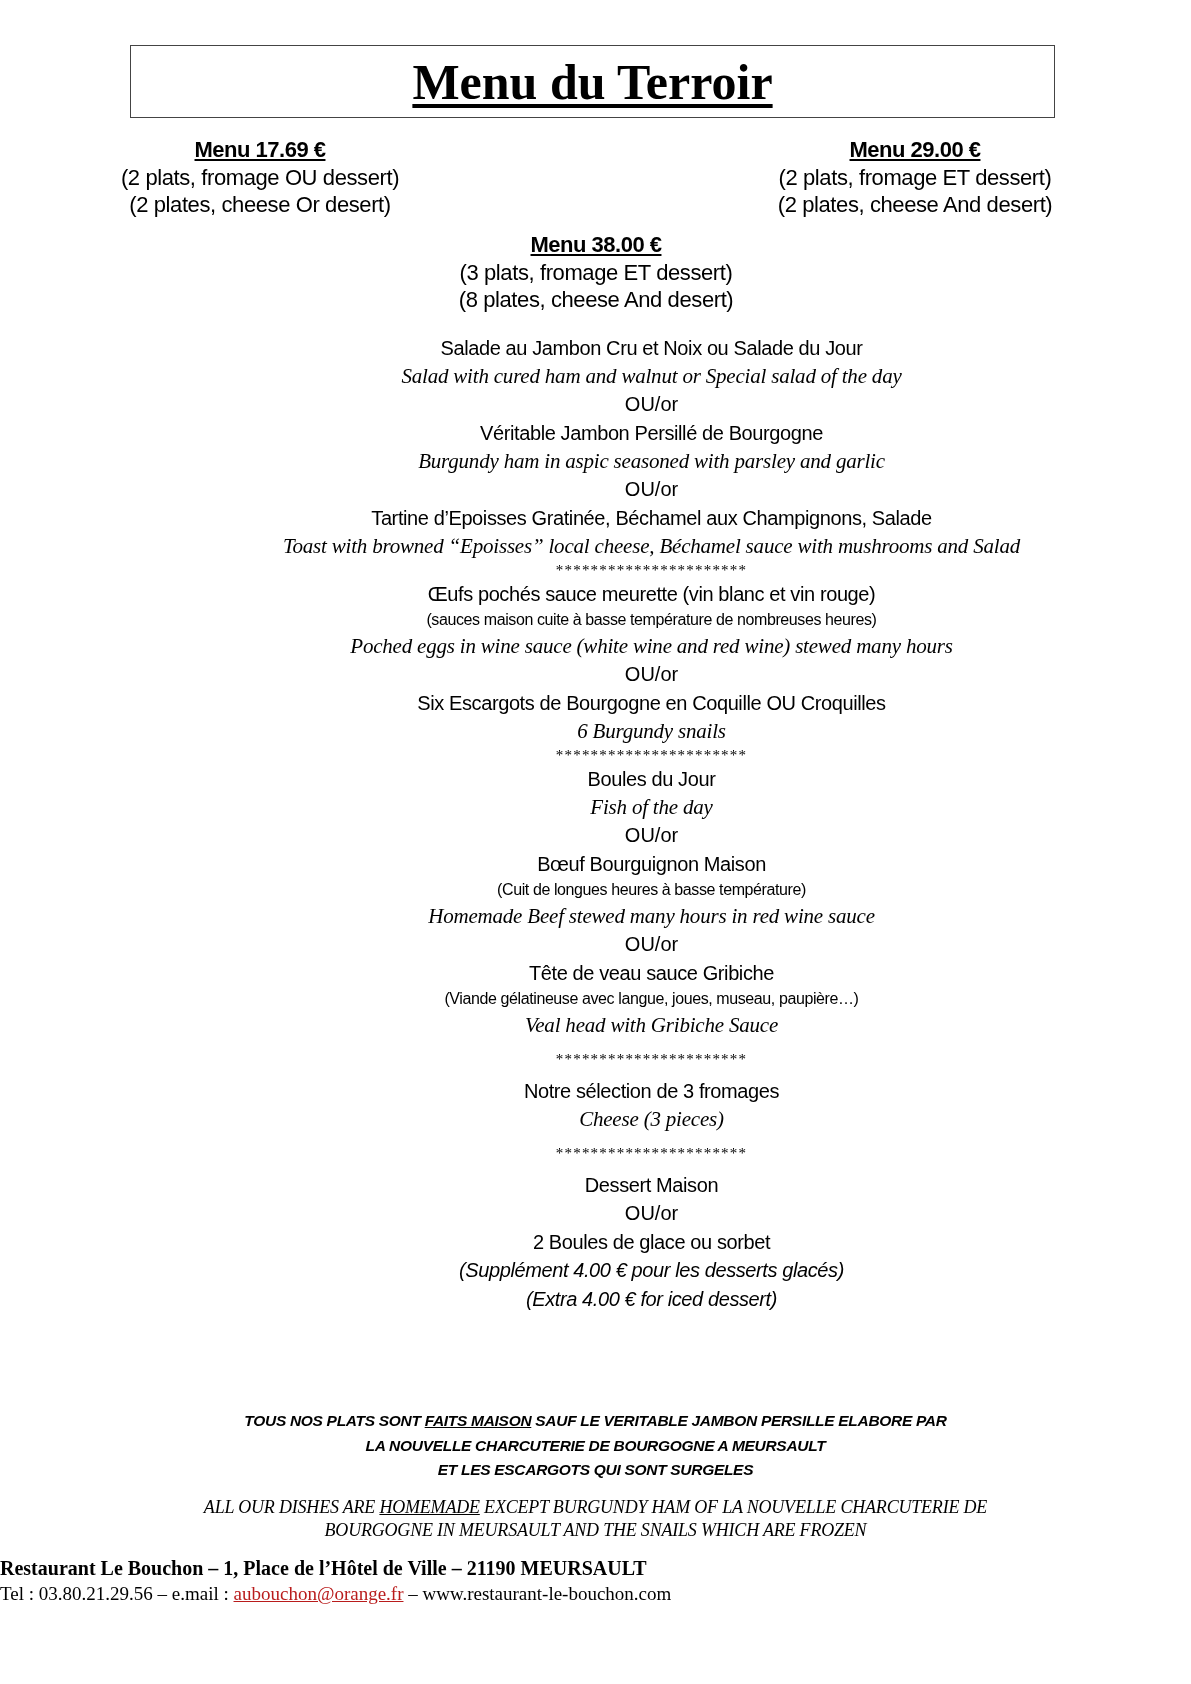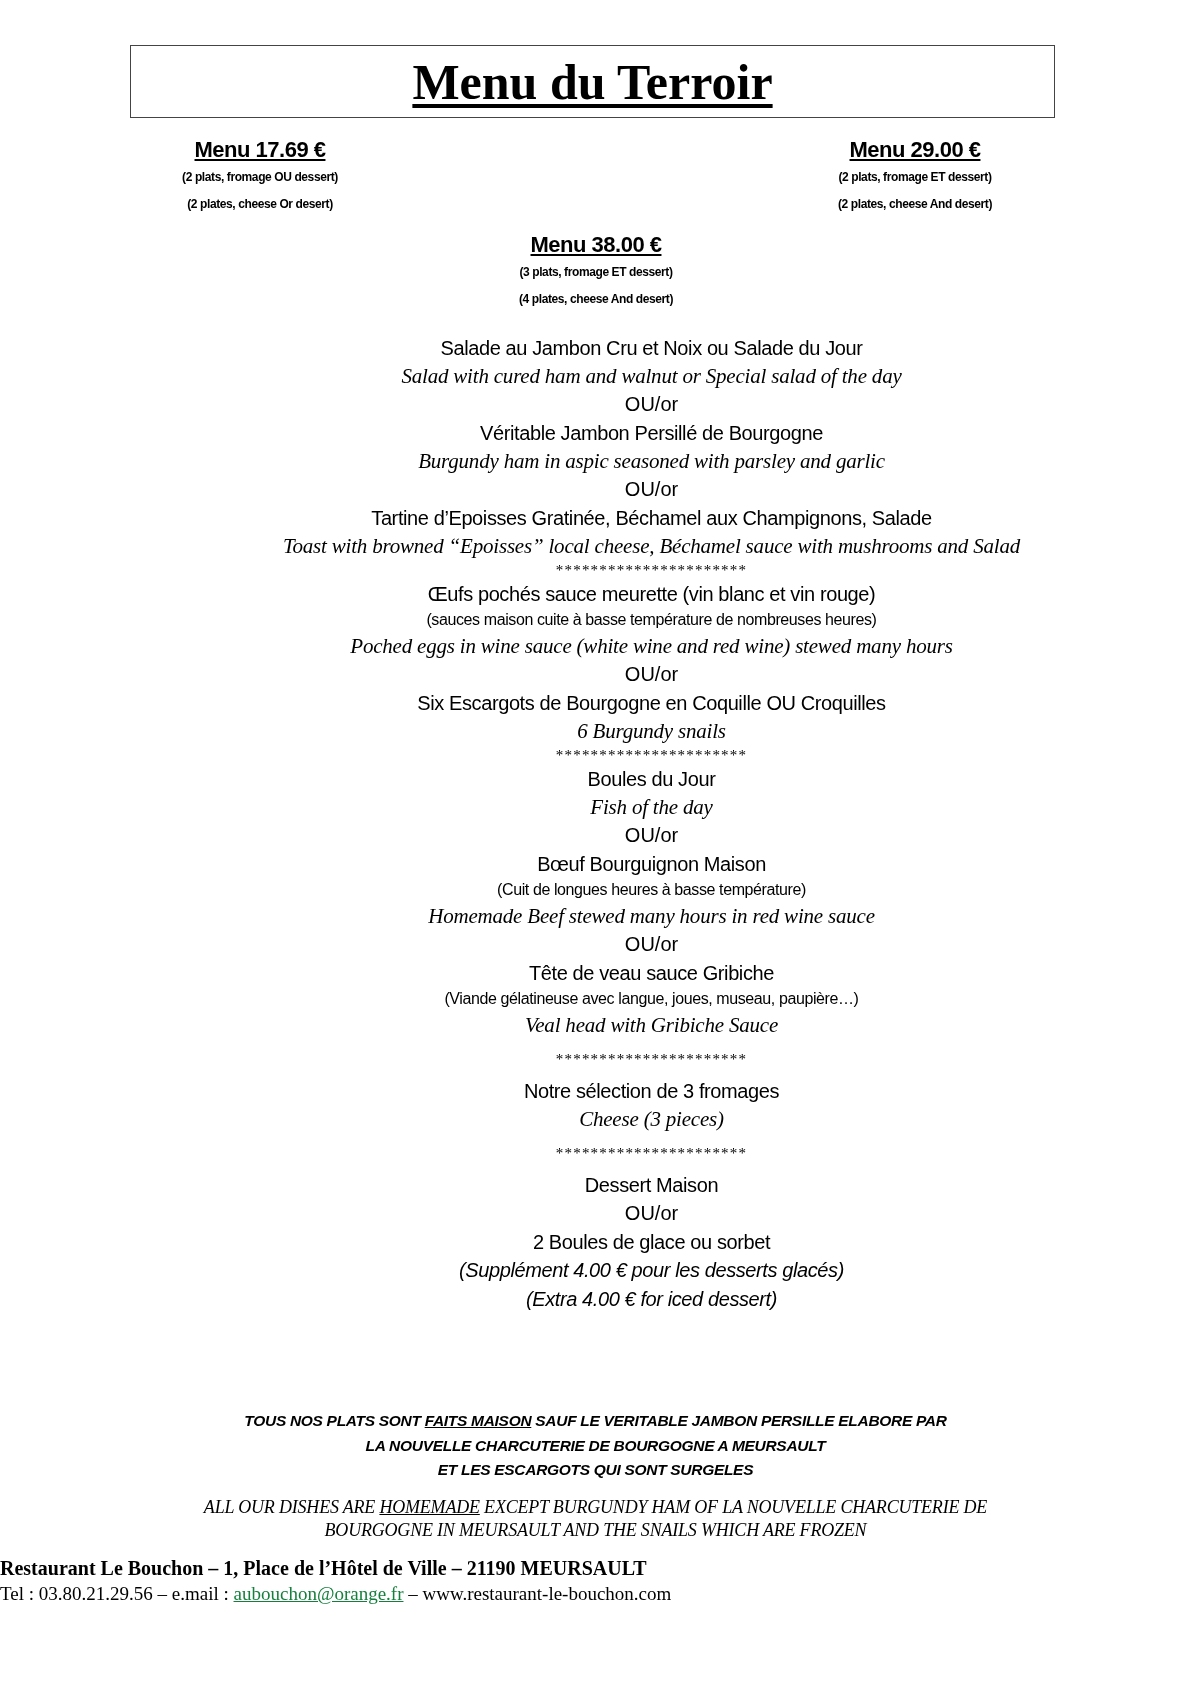--- a/index.html
+++ b/index.html
@@ -12,21 +12,21 @@
     display: flex; align-items: center; justify-content: center;
   }
   .title {
     font-family: "Liberation Serif", serif; font-weight: bold; font-size: 50px;
     text-decoration: underline; text-decoration-thickness: 4px; text-underline-offset: 5px;
     letter-spacing: 0px; line-height: 1;
   }
 
   .menu-block { position: absolute; text-align: center; width: 320px; }
   .menu-price { font-family: "Liberation Sans", sans-serif; font-weight: bold; font-size: 22px; text-decoration: underline; line-height: 28px; letter-spacing: -0.5px; }
-  .menu-line { font-family: "Liberation Sans", sans-serif; font-size: 12px; line-height: 27px; letter-spacing: -0.4px; font-weight: bold; }
+  .menu-line { font-family: "Liberation Sans", sans-serif; font-size: 22px; line-height: 27px; letter-spacing: -0.4px; }
 
   .content { position: absolute; left: 16px; top: 334px; width: 1191px; text-align: center; margin-left: 40px; }
   .fr { font-family: "Liberation Sans", sans-serif; font-size: 20px; line-height: 28px; height: 28px; letter-spacing: -0.4px; }
   .en { font-family: "Liberation Serif", serif; font-style: italic; font-size: 21px; line-height: 28px; height: 28px; letter-spacing: -0.2px; }
   .or { font-family: "Liberation Sans", sans-serif; font-size: 20px; line-height: 29px; height: 29px; }
   .note { font-family: "Liberation Sans", sans-serif; font-size: 16px; line-height: 24px; height: 24px; letter-spacing: -0.4px; }
   .en-note { font-family: "Liberation Serif", serif; font-style: italic; font-size: 18px; line-height: 26px; height: 26px; }
   .stars { font-family: "Liberation Serif", serif; font-size: 15px; line-height: 20px; height: 20px; letter-spacing: 1.2px; }
   .fr-italic { font-family: "Liberation Sans", sans-serif; font-style: italic; font-size: 20px; line-height: 29px; height: 29px; letter-spacing: -0.4px; }
   .gap-s { height: 8px; }
@@ -34,21 +34,21 @@
 
   .disclaimer-fr { position: absolute; left: 0; top: 1409px; width: 1191px; text-align: center;
     font-family: "Liberation Sans", sans-serif; font-weight: bold; font-style: italic; font-size: 15.5px; line-height: 24.5px; letter-spacing: -0.3px; }
   .disclaimer-en { position: absolute; left: 0; top: 1496px; width: 1191px; text-align: center;
     font-family: "Liberation Serif", serif; font-style: italic; font-size: 18px; line-height: 23px; letter-spacing: -0.2px; }
   .u { text-decoration: underline; }
 
   .footer { position: absolute; left: 0; top: 1555px; width: 1191px; font-family: "Liberation Serif", serif; }
   .footer-line1 { font-weight: bold; font-size: 20px; line-height: 26px; }
   .footer-line2 { font-size: 19px; line-height: 26px; }
-  .email-link { color: #15803d; text-decoration: underline; }
+  .email-link { color: #b91c1c; text-decoration: underline; }
 </style>
 </head>
 <body>
 
 <div class="page">
 
   <div class="title-box">
     <div class="title">Menu du Terroir</div>
   </div>
 
@@ -60,21 +60,21 @@
 
   <div class="menu-block" style="left:755px; top:136px;">
     <div class="menu-price">Menu 29.00 €</div>
     <div class="menu-line">(2 plats, fromage ET dessert)</div>
     <div class="menu-line">(2 plates, cheese And desert)</div>
   </div>
 
   <div class="menu-block" style="left:436px; top:231px;">
     <div class="menu-price">Menu 38.00 €</div>
     <div class="menu-line">(3 plats, fromage ET dessert)</div>
-    <div class="menu-line">(4 plates, cheese And desert)</div>
+    <div class="menu-line">(8 plates, cheese And desert)</div>
   </div>
 
   <div class="content">
 
     <div>
       <div class="fr">Salade au Jambon Cru et Noix ou Salade du Jour</div>
       <div class="en">Salad with cured ham and walnut or Special salad of the day</div>
       <div class="or">OU/or</div>
       <div class="fr">Véritable Jambon Persillé de Bourgogne</div>
       <div class="en">Burgundy ham in aspic seasoned with parsley and garlic</div>

